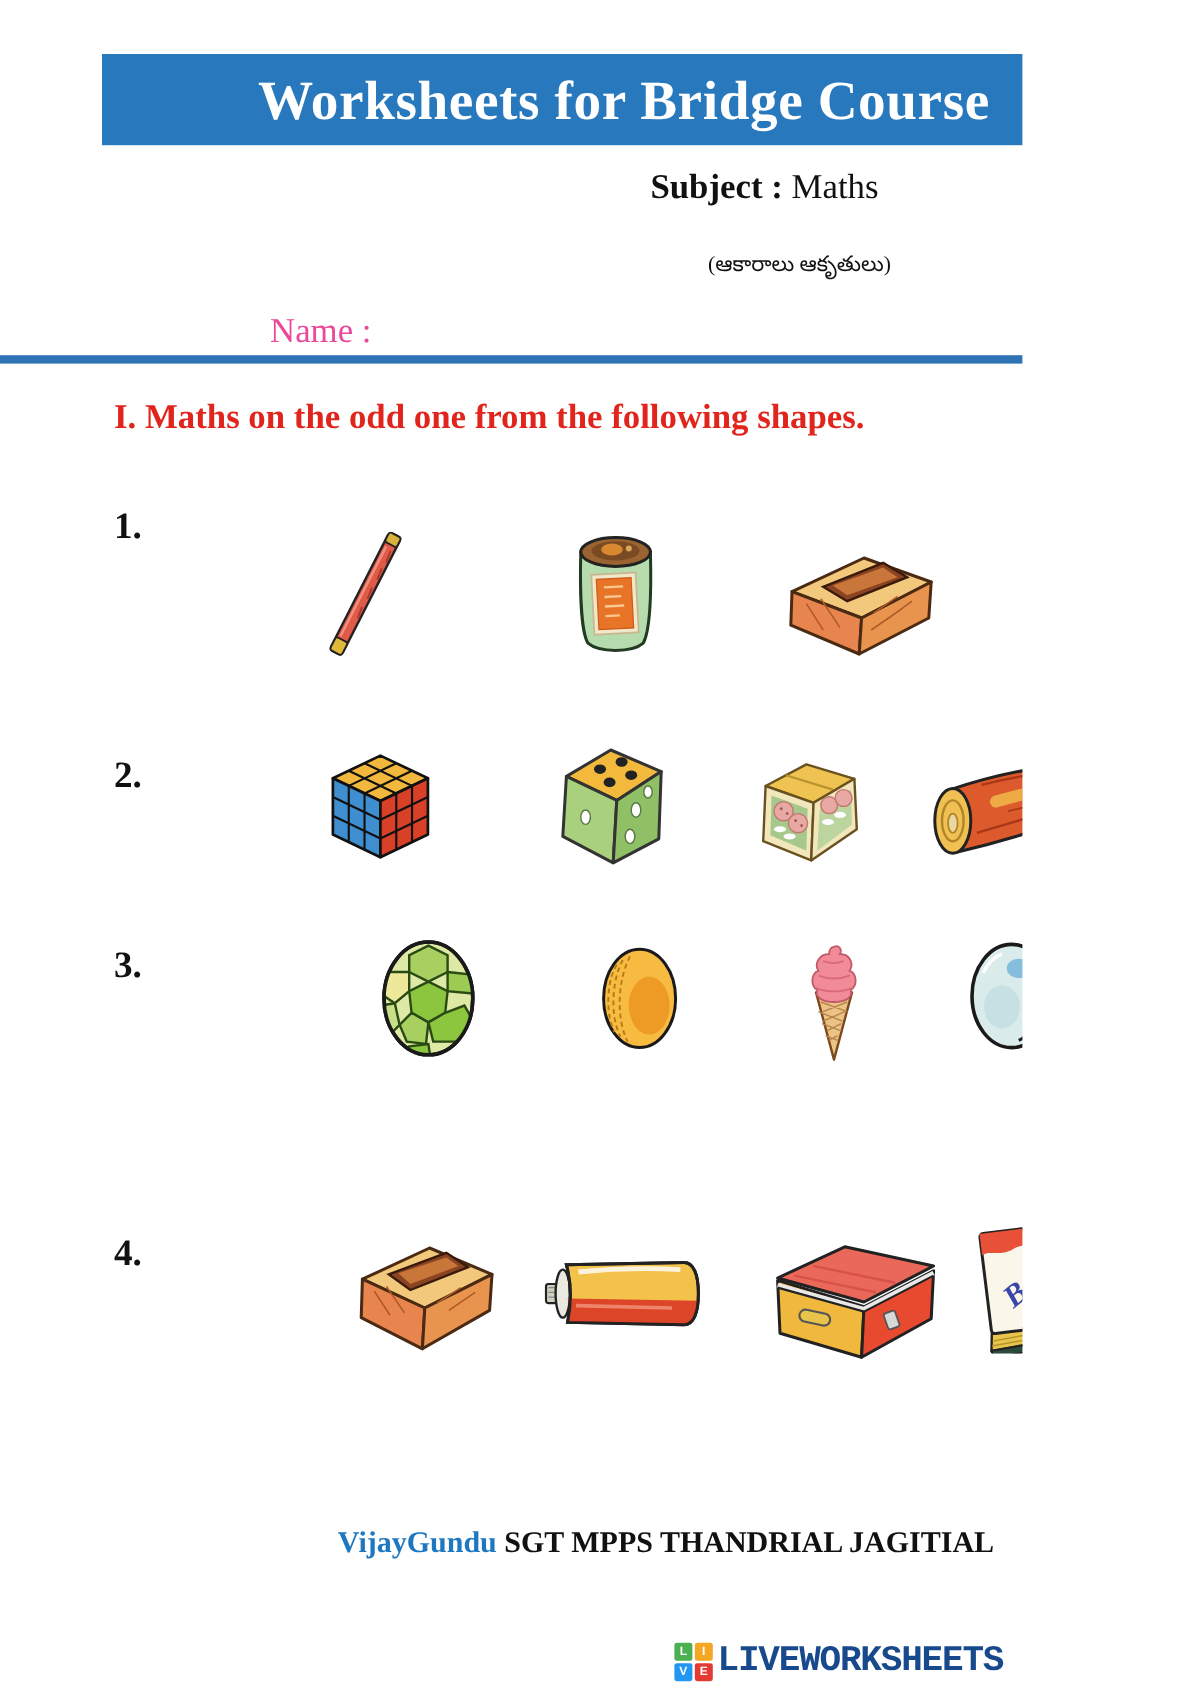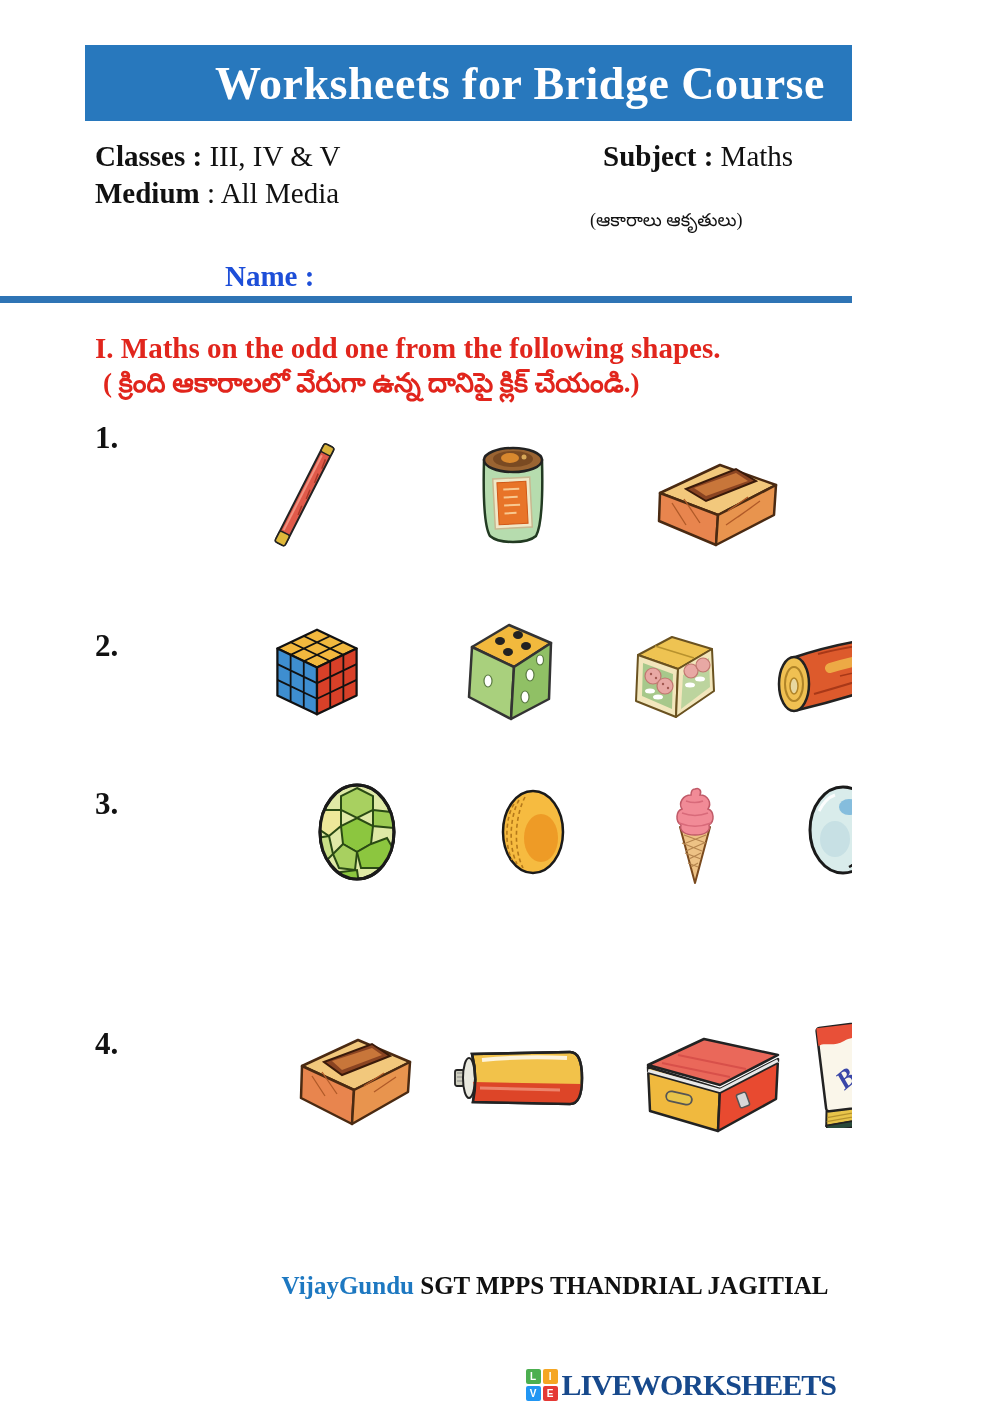--- a/index.html
+++ b/index.html
@@ -7,24 +7,24 @@
         font-family:"Liberation Serif",serif;overflow:hidden;}
 
   
   .banner{position:absolute;left:85px;top:45px;width:870px;height:76px;
           background:#2878bd;display:flex;align-items:center;justify-content:center;}
   .banner .title{color:#ffffff;font-size:46px;font-weight:bold;letter-spacing:.5px;}
 
   
   .info-col{position:absolute;font-size:29px;line-height:37px;color:#111;}
   .info-left{left:95px;top:138px;}
-  .info-right{left:603px;top:138px;}
+  .info-right{left:542px;top:138px;}
   .b{font-weight:bold;}
   .topic-telugu{position:absolute;left:590px;top:210px;font-size:18px;color:#111;}
-  .name-label{position:absolute;left:225px;top:260px;font-size:29px;font-weight:bold;color:#1d4ed8;}
+  .name-label{position:absolute;left:225px;top:260px;font-size:29px;font-weight:normal;color:#ec4899;}
 
   .divider{position:absolute;left:0;top:296px;width:1000px;height:7px;background:#2e74b5;}
 
   
   .q-head{position:absolute;left:95px;top:332px;font-size:29px;font-weight:bold;color:#e1251c;}
   .q-telugu{position:absolute;left:103px;top:368px;font-size:27px;font-weight:bold;color:#e1251c;}
 
   .row-num{position:absolute;left:95px;font-size:31px;font-weight:bold;color:#111;}
   .item{position:absolute;cursor:pointer;}
   .item svg{width:100%;height:100%;display:block;}
@@ -33,55 +33,44 @@
   .footer{position:absolute;left:110px;top:1272px;width:890px;text-align:center;
           font-size:25px;font-weight:bold;color:#111;}
   .footer .author{color:#1d78c1;}
 
   
   .lw{position:absolute;right:16px;top:1368px;display:flex;align-items:center;}
   .lw-grid{display:grid;grid-template-columns:15px 15px;grid-template-rows:15px 15px;
            gap:2px;margin-right:4px;}
   .lw-sq{display:flex;align-items:center;justify-content:center;border-radius:2px;
          color:#fff;font-family:"Liberation Sans",sans-serif;font-weight:bold;font-size:10px;}
-  .lw-text{font-family:Liberation Serif, serif;font-weight:bold;font-size:30px;
+  .lw-text{font-family:Liberation Mono, monospace;font-weight:bold;font-size:30px;
            color:#17498c;letter-spacing:-1px;}
 </style>
 </head>
 <body>
 
 <div class="page">
 
   <div class="banner">
     <div class="title">Worksheets for Bridge Course</div>
   </div>
 
-  <div class="info-col info-left">
-    <div>
-      <span class="b">Classes :</span>
-      <span>III, IV &amp; V</span>
-    </div>
-    <div>
-      <span class="b">Medium</span>
-      <span>: All Media</span>
-    </div>
-  </div>
   <div class="info-col info-right">
     <div>
       <span class="b">Subject :</span>
       <span>Maths</span>
     </div>
   </div>
   <div class="topic-telugu">(ఆకారాలు ఆకృతులు)</div>
   <div class="name-label">Name :</div>
 
   <div class="divider"></div>
 
   <div class="q-head">I. Maths on the odd one from the following shapes.</div>
-  <div class="q-telugu">( క్రింది ఆకారాలలో వేరుగా ఉన్న దానిపై క్లిక్ చేయండి.)</div>
 
   <div class="row-num" style="top:420px">1.</div>
   <div class="row-num" style="top:628px">2.</div>
   <div class="row-num" style="top:786px">3.</div>
   <div class="row-num" style="top:1026px">4.</div>
 
   <div class="item" style="left:265px;top:438px;width:80px;height:115px">
     <svg viewBox="0 0 80 115">
       <g transform="rotate(27 40 57)">
         <rect x="34" y="2" width="11" height="110" rx="3" fill="#e05a4a" stroke="#222" stroke-width="2"></rect>

